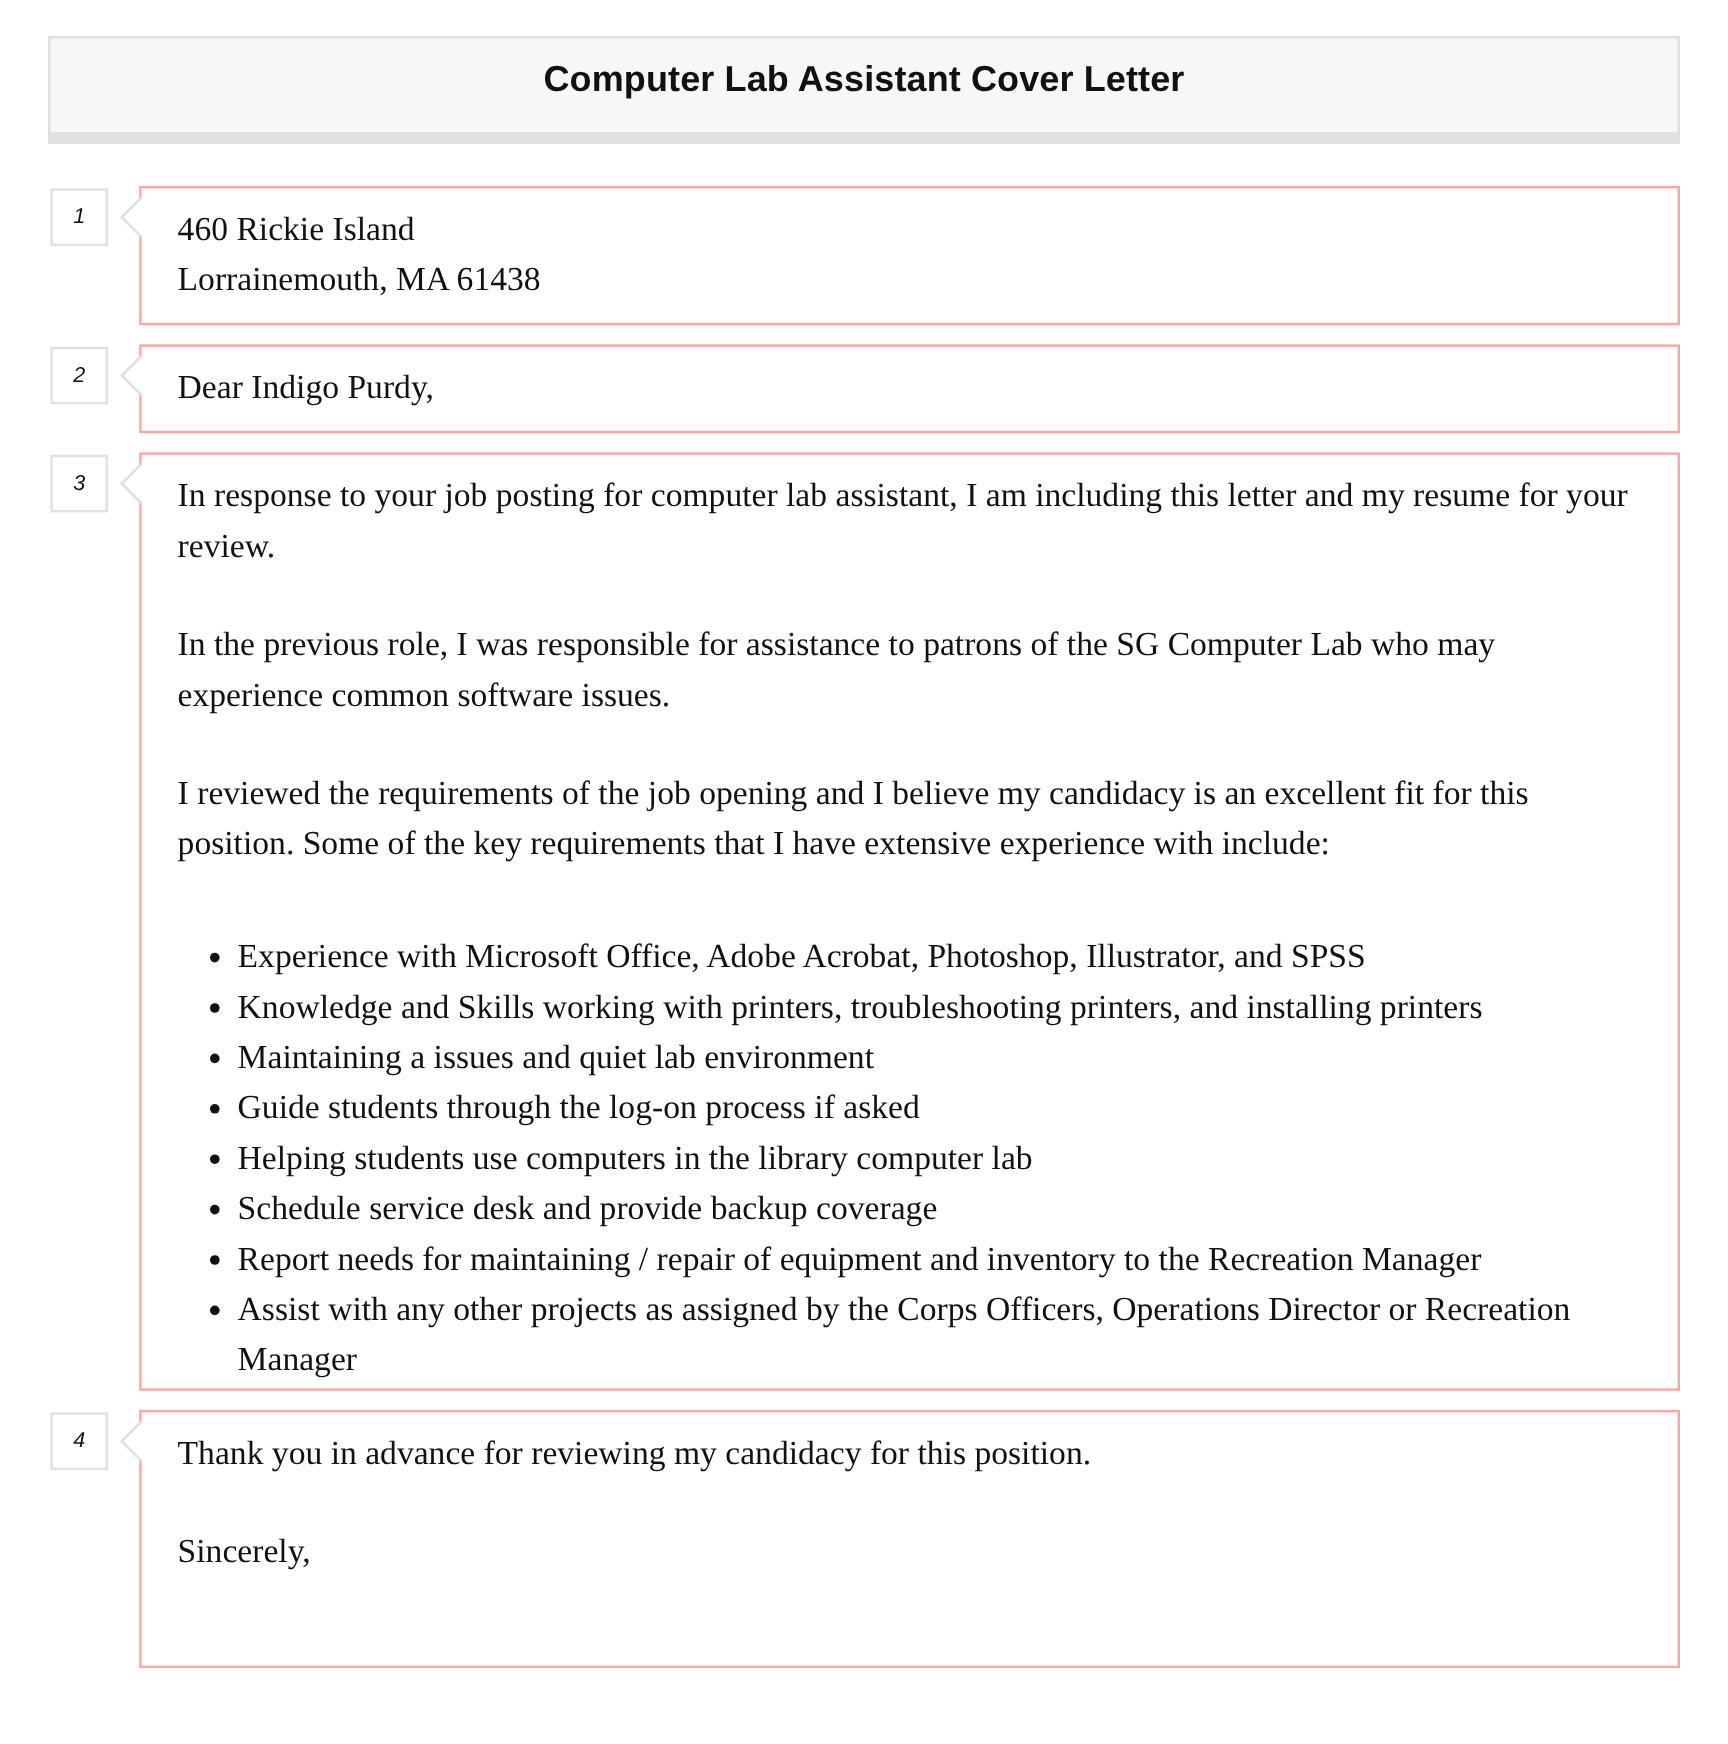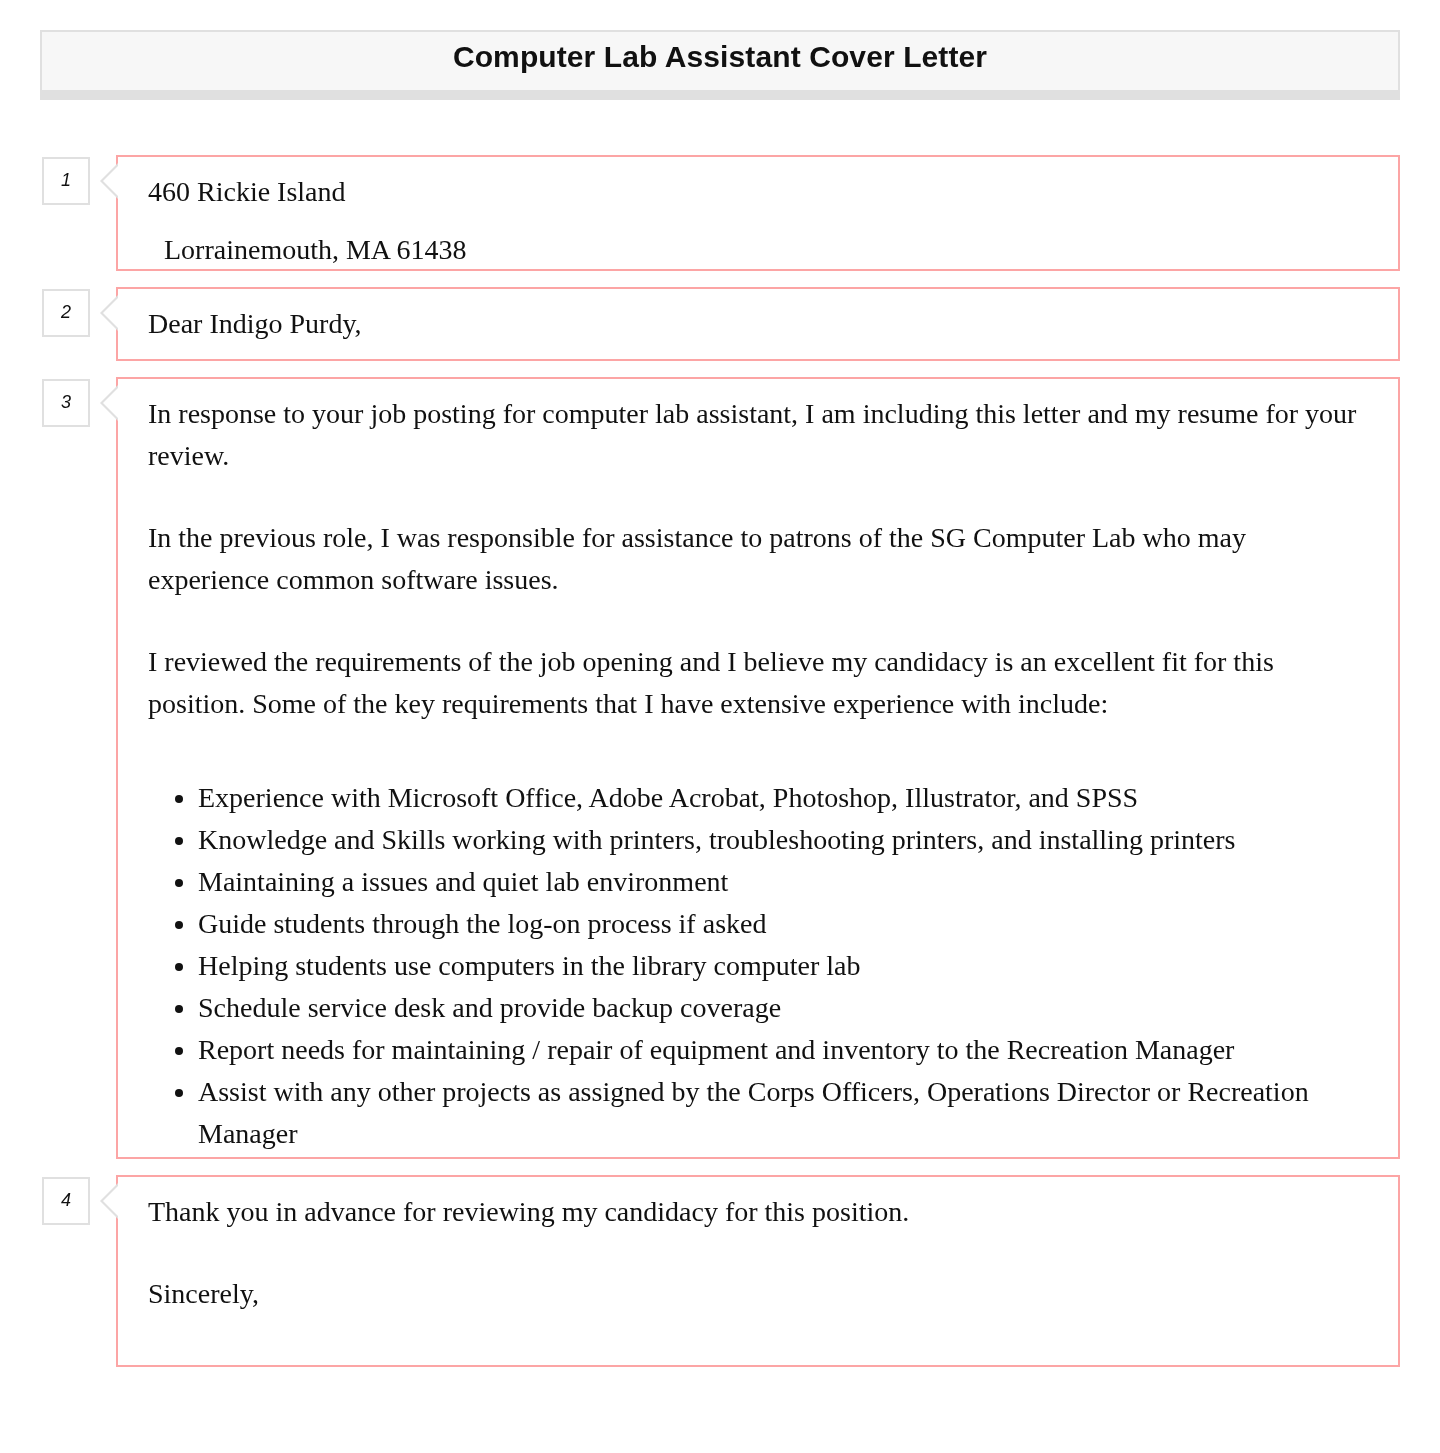--- a/index.html
+++ b/index.html
@@ -9,21 +9,21 @@
       min-height: 1453px;
       position: relative;
       font-family: "Liberation Serif", serif;
       color: #111111;
     }
     .header {
       position: absolute;
       left: 40px;
       top: 30px;
       width: 1360px;
-      height: 70px;
+      height: 90px;
       background: #f7f7f7;
       border: 2px solid #e0e0e0;
       border-bottom: 10px solid #e0e0e0;
       display: flex;
       align-items: center;
       justify-content: center;
       padding-bottom: 8px;
     }
     .header h1 {
       font-family: "Liberation Sans", sans-serif;
@@ -97,21 +97,21 @@
 <body>
 
 <div class="header">
   <h1>Computer Lab Assistant Cover Letter</h1>
 </div>
 
 <div class="section" style="top:155px;">
   <div class="num-badge" style="top:2px;">1</div>
   <div class="content-box" style="top:0; height:116px;">
     <span class="para" style="margin:0;">460 Rickie Island</span>
-    <span class="para" style="margin:16px;">Lorrainemouth, MA 61438</span>
+    <span class="para" style="margin:0;">Lorrainemouth, MA 61438</span>
   </div>
 </div>
 
 <div class="section" style="top:287px;">
   <div class="num-badge" style="top:2px;">2</div>
   <div class="content-box" style="top:0; height:74px;">
     <span class="para bold">Dear Indigo Purdy,</span>
   </div>
 </div>
 
@@ -129,17 +129,17 @@
       <li>Helping students use computers in the library computer lab</li>
       <li>Schedule service desk and provide backup coverage</li>
       <li>Report needs for maintaining / repair of equipment and inventory to the Recreation Manager</li>
       <li>Assist with any other projects as assigned by the Corps Officers, Operations Director or Recreation Manager</li>
     </ul>
   </div>
 </div>
 
 <div class="section" style="top:1175px;">
   <div class="num-badge" style="top:2px;">4</div>
-  <div class="content-box" style="top:0; height:192px;">
+  <div class="content-box" style="top:0; height:215px;">
     <span class="para bold">Thank you in advance for reviewing my candidacy for this position.</span>
     <span class="para">Sincerely,</span>
   </div>
 </div>
 
 </body></html>

